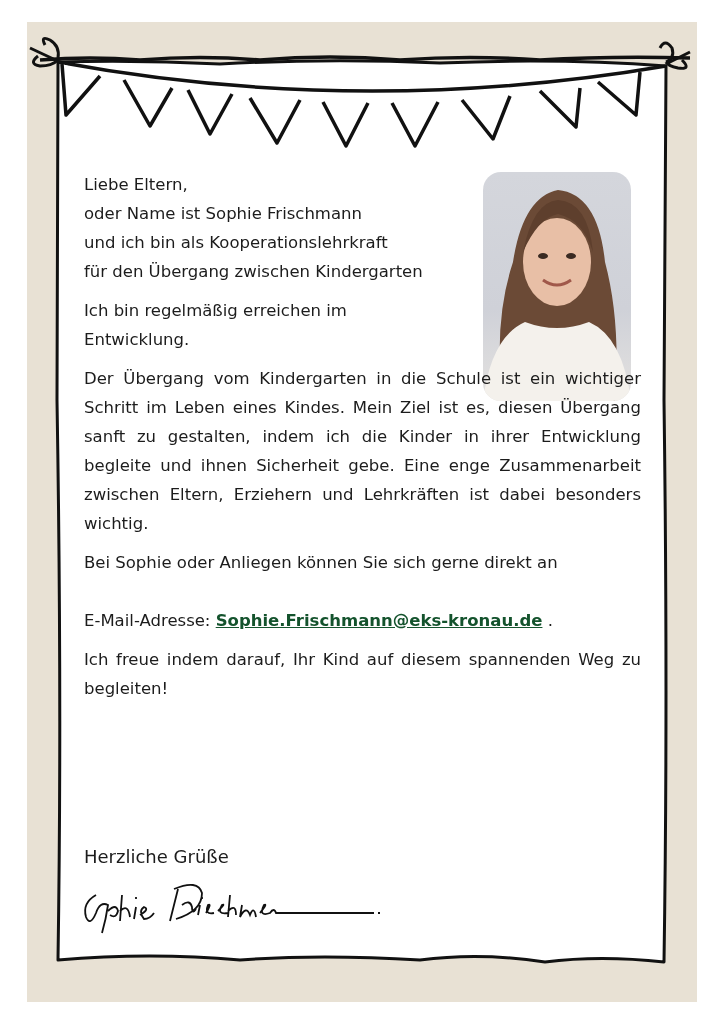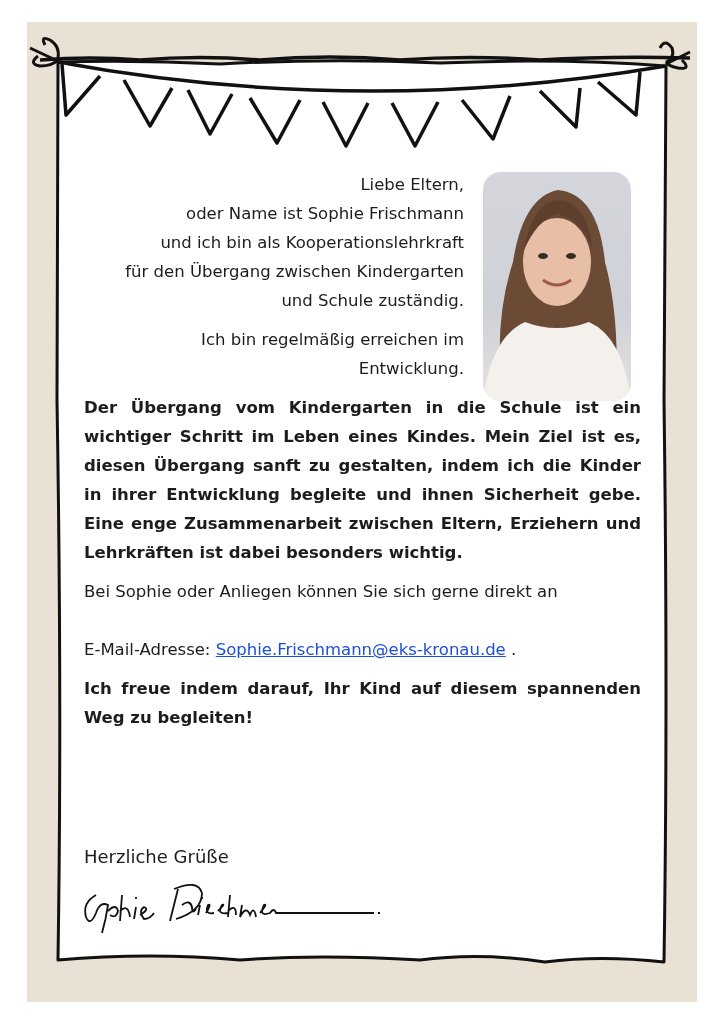--- a/index.html
+++ b/index.html
@@ -1,25 +1,25 @@
 <!DOCTYPE html>
 <html><head>
   <meta charset="utf-8">
   <style>
     html, body { margin: 0; padding: 0; background: #ffffff; }
     body { width: 724px; height: 1024px; position: relative; overflow: hidden;
            font-family: "DejaVu Sans", sans-serif; color: #1c1c1c; }
     .panel { position: absolute; left: 27px; top: 22px; width: 670px; height: 980px; background: #e8e1d4; }
     .frame-svg { position: absolute; left: 0; top: 0; width: 724px; height: 1024px; }
     .content { position: absolute; left: 84px; top: 170px; width: 557px; font-size: 16.5px; line-height: 29px; }
-    .intro { width: 380px; text-align: right; }
+    .intro { width: 380px; }
     p { margin: 0 0 10px 0; }
-    .justify { text-align: justify; font-weight: bold; }
+    .justify { text-align: justify; }
     .name { font-weight: normal; }
-    .email-link { color: #1d4ed8; text-decoration: underline; font-weight: normal; }
+    .email-link { color: #14532d; text-decoration: underline; font-weight: bold; }
     .photo { position: absolute; left: 483px; top: 172px; width: 148px; height: 229px; border-radius: 18px;
              overflow: hidden; background: linear-gradient(180deg, #d4d6dc 0%, #cfd1d8 60%, #e4e2e0 100%); }
     .closing { position: absolute; left: 84px; top: 842px; font-size: 18px; line-height: 29px; }
     .signature { position: absolute; left: 78px; top: 875px; width: 310px; height: 60px; }
   </style>
 </head>
 <body>
 
 <div class="panel"></div>
 
@@ -58,21 +58,20 @@
   </svg>
 </div>
 
 <div class="content">
   <div class="intro">
     <p>
       <span>Liebe Eltern,</span><br>
       <span>oder Name ist </span><span class="name">Sophie Frischmann</span><br>
       <span>und ich bin als Kooperationslehrkraft</span><br>
       <span>für den Übergang zwischen Kindergarten</span><br>
-      <span>und Schule zuständig.</span>
     </p>
     <p>
       <span>Ich bin regelmäßig erreichen im</span><br>
       <span>Entwicklung.</span>
     </p>
   </div>
   <p class="justify">Der Übergang vom Kindergarten in die Schule ist ein wichtiger Schritt im Leben eines Kindes. Mein Ziel ist es, diesen Übergang sanft zu gestalten, indem ich die Kinder in ihrer Entwicklung begleite und ihnen Sicherheit gebe. Eine enge Zusammenarbeit zwischen Eltern, Erziehern und Lehrkräften ist dabei besonders wichtig.</p>
   <p>
     <span>Bei Sophie oder Anliegen können Sie sich gerne direkt an</span><br>
     <br>

